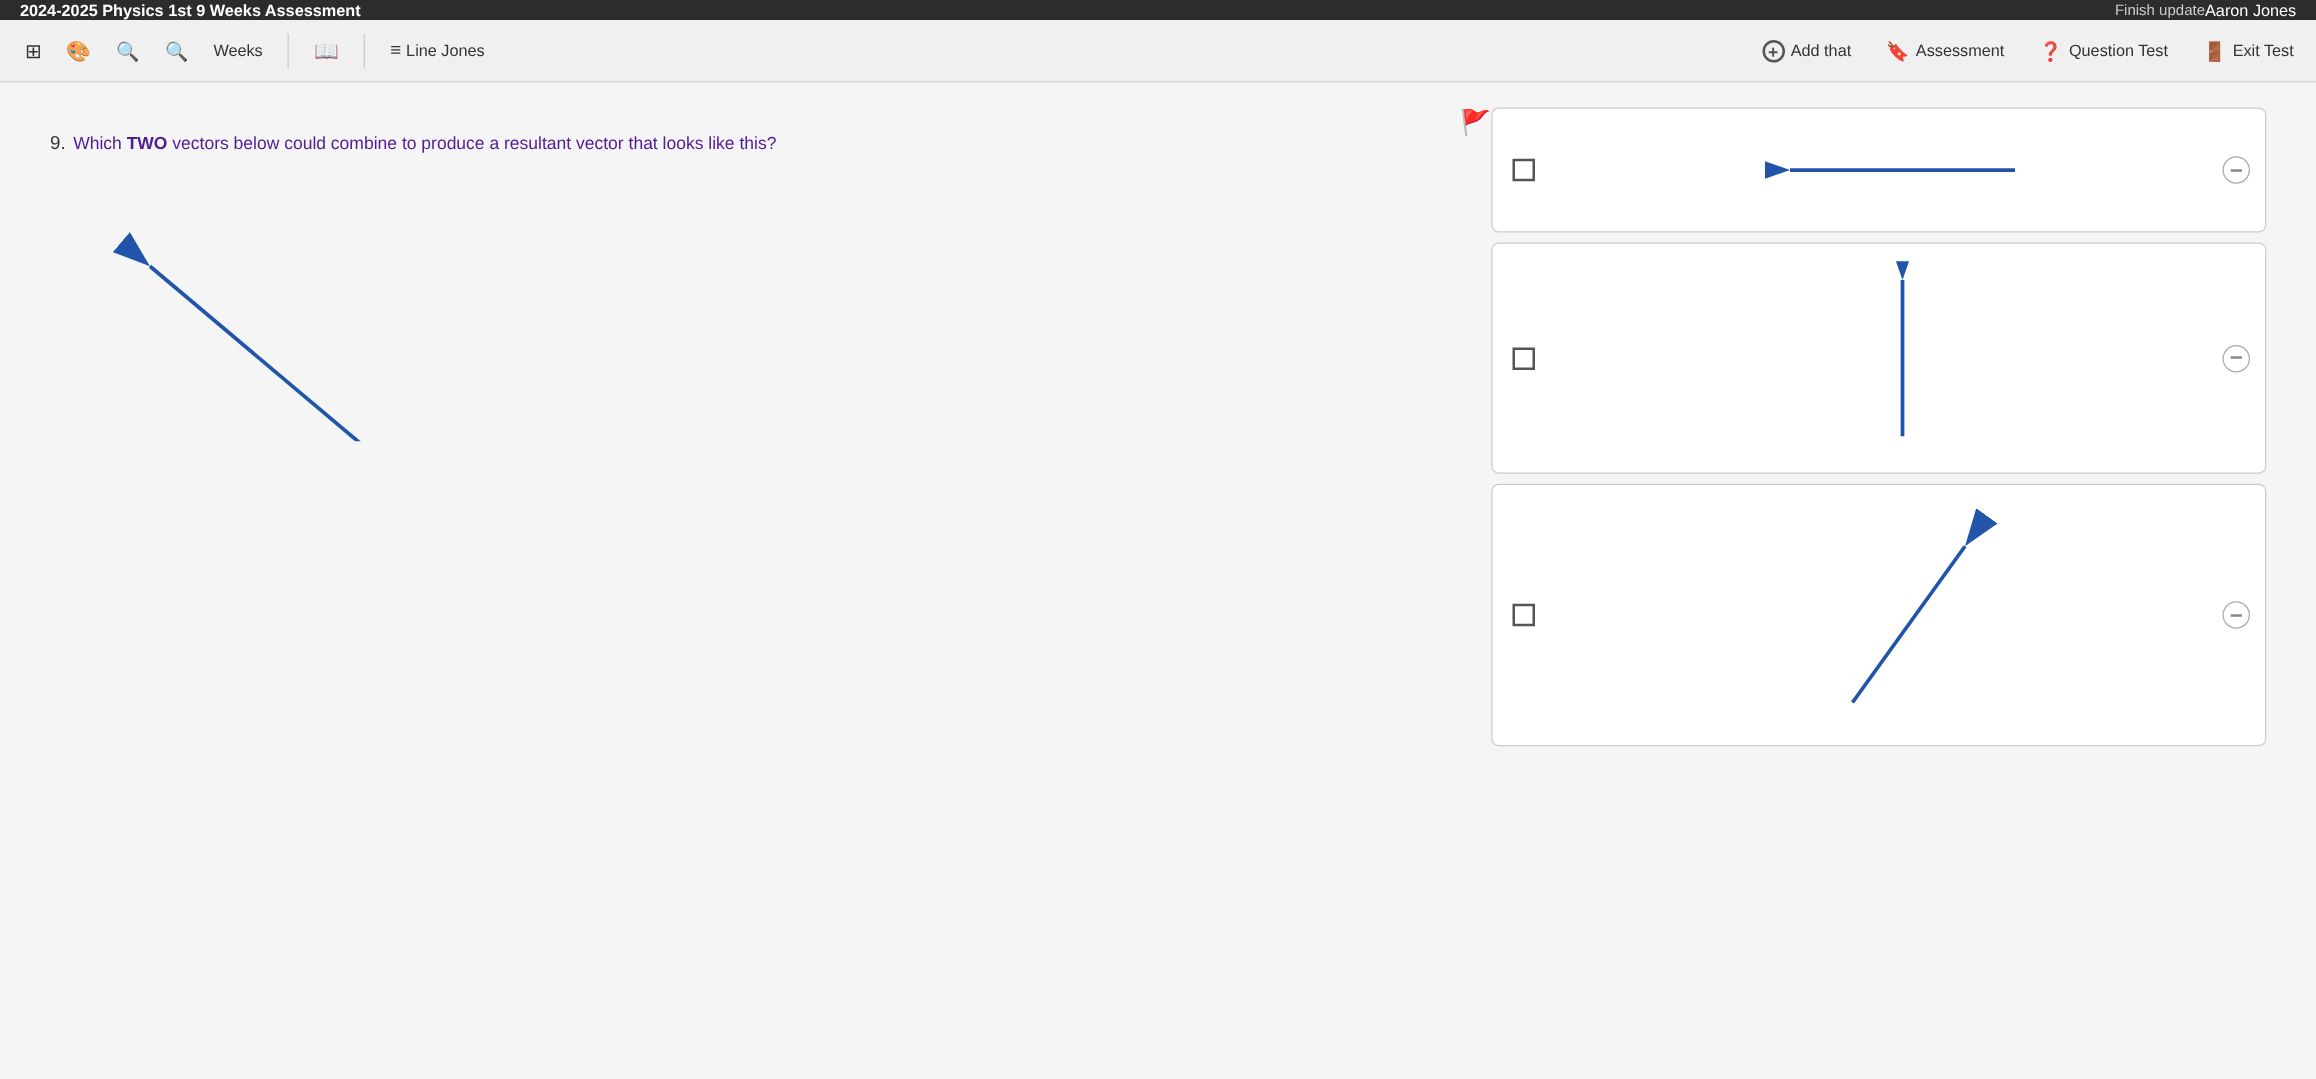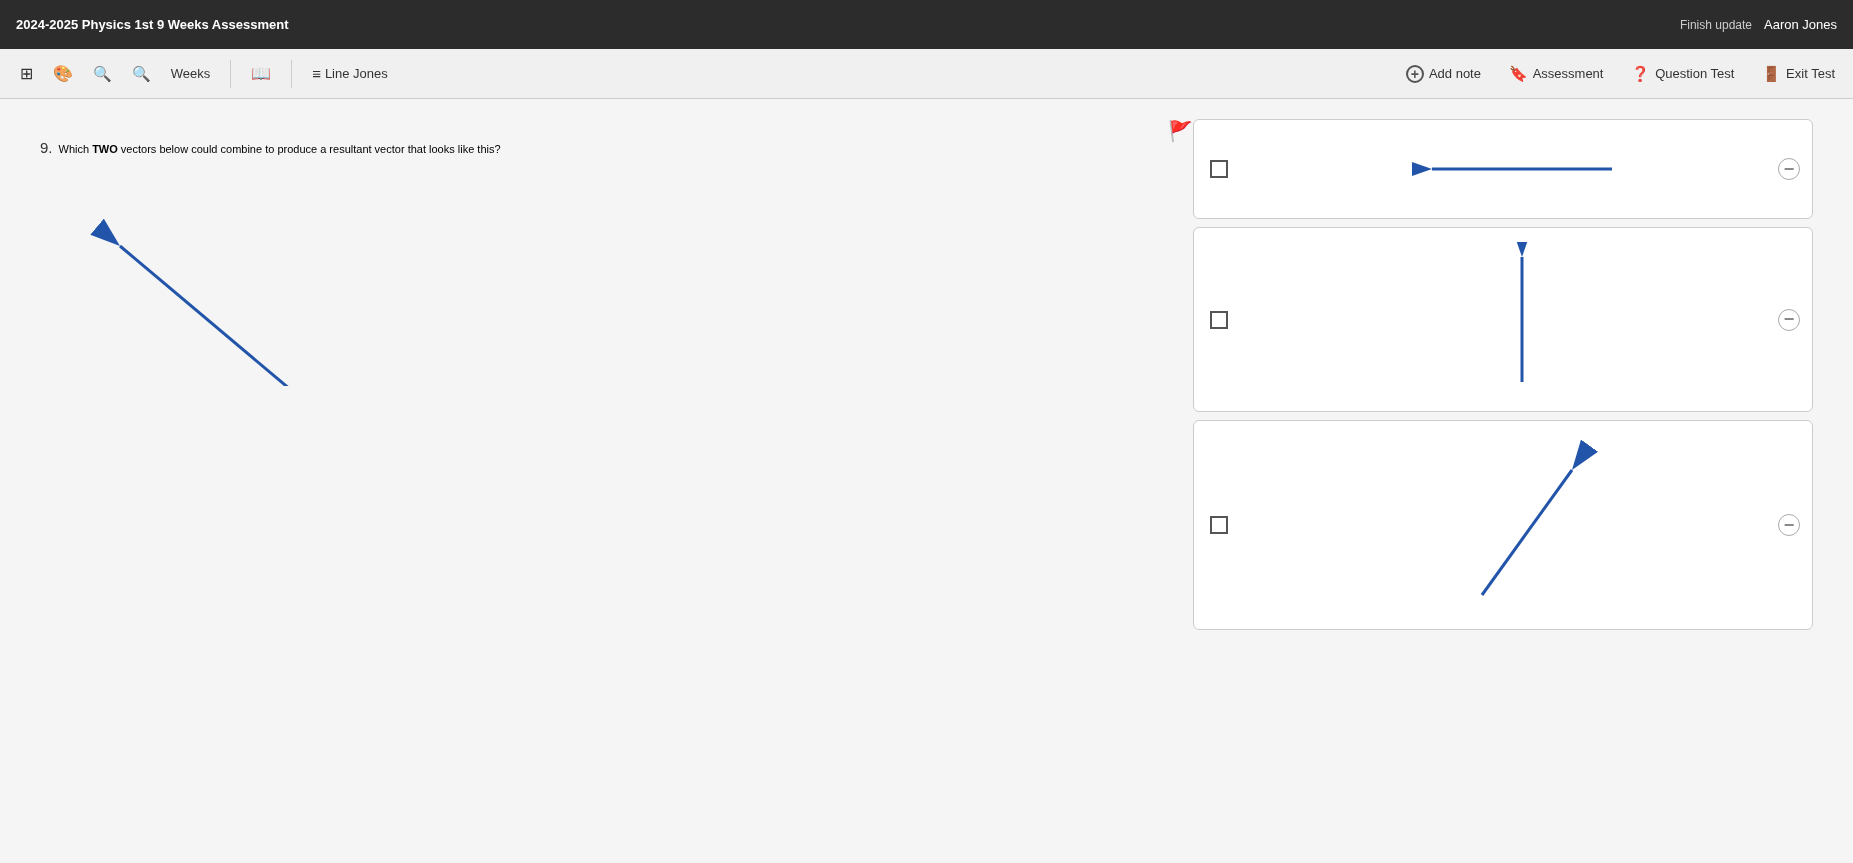--- a/index.html
+++ b/index.html
@@ -18,25 +18,25 @@
       flex-direction: column;
     }
     
     #top-bar {
       background: #2c2c2c;
       color: white;
       display: flex;
       align-items: center;
       justify-content: space-between;
       padding: 4px 16px;
-      height: 49px;
+      height: 16px;
       font-size: 13px;
     }
     #top-bar-title { font-weight: bold; color: white; }
-    #top-bar-right { display: flex; gap: 12px; align-items: flex-end; }
+    #top-bar-right { display: flex; gap: 0; align-items: center; }
 
     
     #toolbar {
       background: #f0f0f0;
       border-bottom: 1px solid #ccc;
       display: flex;
       align-items: center;
       padding: 6px 12px;
       height: 50px;
       gap: 4px;
@@ -230,21 +230,21 @@
     <div class="toolbar-divider"></div>
 
     <button class="toolbar-btn">
       <span style="font-size:15px;">≡</span>
       <span>Line Jones</span>
     </button>
 
     <div class="toolbar-right">
       <button class="toolbar-right-btn">
         <span class="icon-circle-plus">+</span>
-        <span>Add note</span>
+        <span>Add that</span>
       </button>
       <button class="toolbar-right-btn">
         <span class="icon-bookmark">🔖</span>
         <span>Assessment</span>
       </button>
       <button class="toolbar-right-btn">
         <span class="icon-question">❓</span>
         <span>Question Test</span>
       </button>
       <button class="toolbar-right-btn">
@@ -255,21 +255,21 @@
   </div>
 
   <div id="main">
 
     <div id="question-area">
 
       <span id="flag-icon">🚩</span>
 
       <div id="question-header" style="display:flex;align-items:baseline;gap:6px;margin-top:20px;">
         <span style="font-size:15px;color:#333;">9.</span>
-        <span style="font-size:11px;color:#000000;">
+        <span style="font-size:14px;color:#4c1d95;">
           Which <strong>TWO</strong> vectors below could combine to produce a resultant vector that looks like this?
         </span>
       </div>
 
       <div id="vector-diagram" style="margin-top:30px;">
         <svg width="350" height="200">
 
           <defs>
             <marker id="arrowhead-q" markerWidth="10" markerHeight="7" refX="0" refY="3.5" orient="auto">
               <polygon points="10 0, 0 3.5, 10 7" fill="#2255aa"></polygon>

